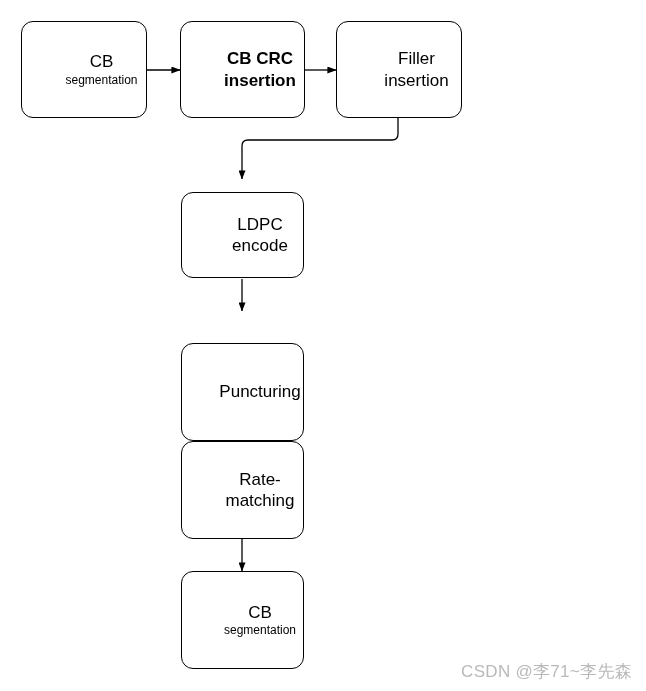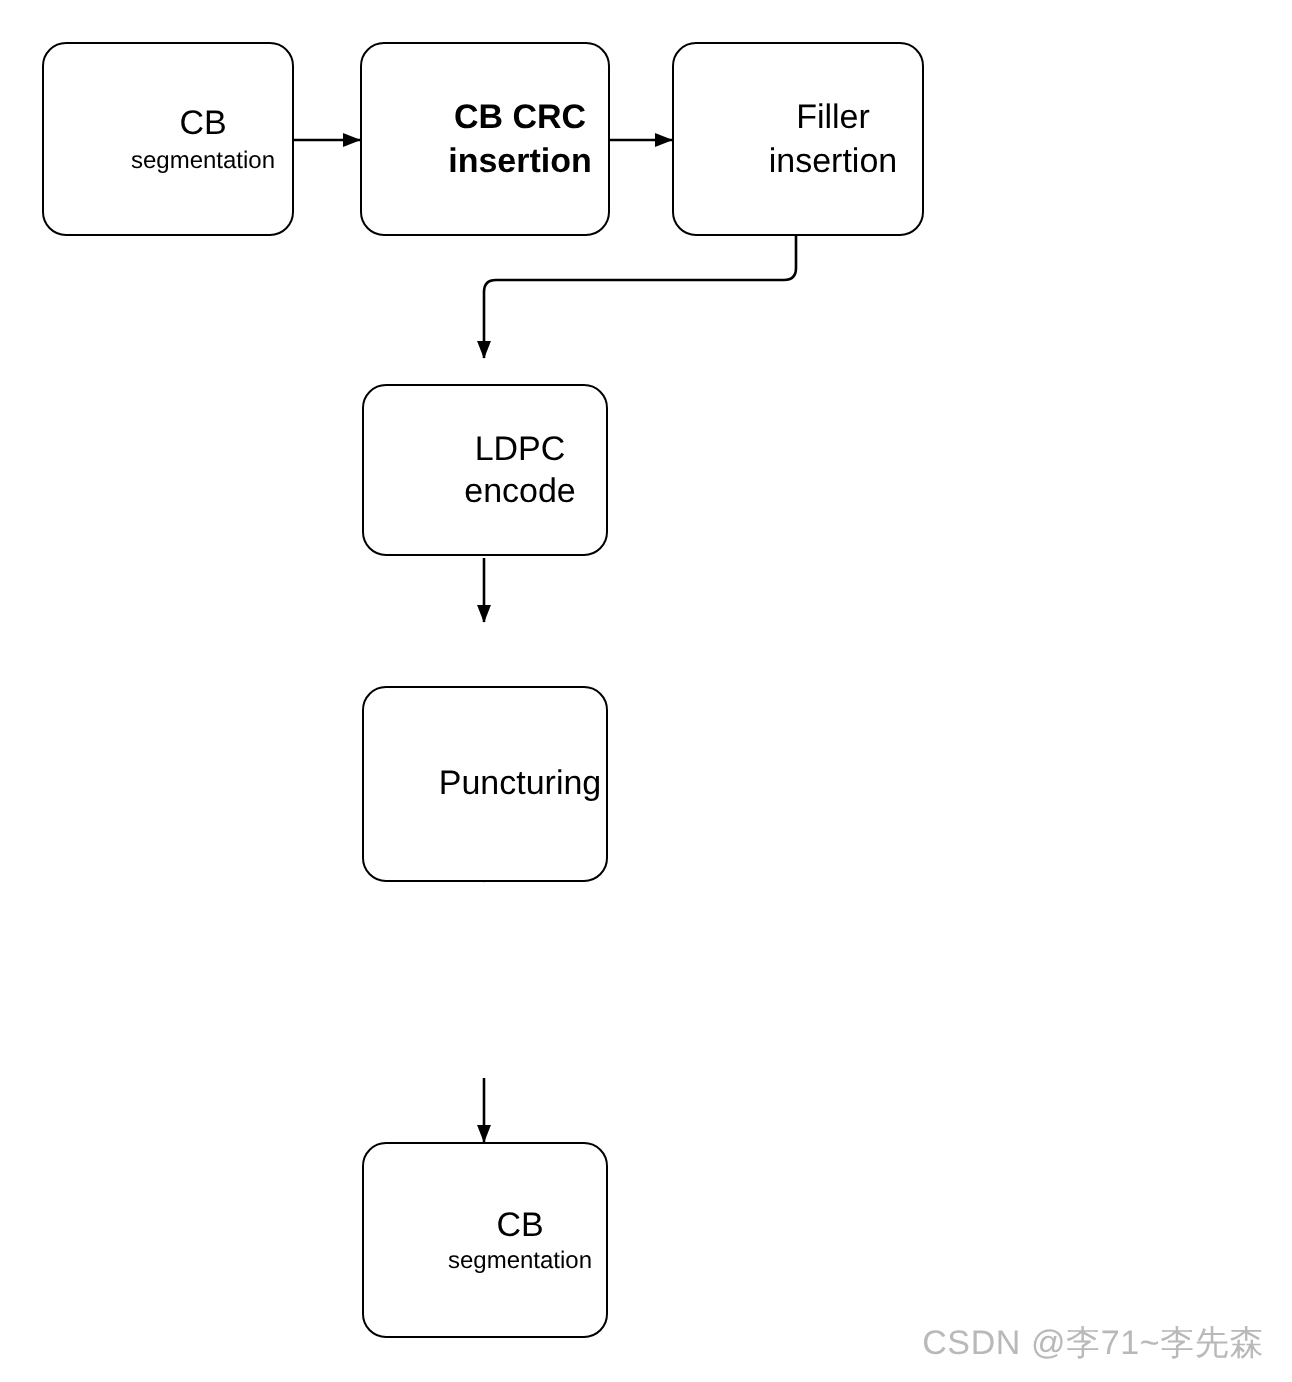--- a/index.html
+++ b/index.html
@@ -120,20 +120,24 @@
   </div>
 
   <div class="node" id="node-ldpc-encode">
     <span class="line-mid">LDPC encode</span>
   </div>
 
   <div class="node" id="node-puncturing">
     <span class="line-mid">Puncturing</span>
   </div>
 
+  <div class="node" id="node-rate-matching">
+    <span class="line-mid">Rate-</span>
+    <span class="line-mid">matching</span>
+  </div>
 
   <div class="node" id="node-cb-concatenation">
     <span class="line-big">CB</span>
     <span class="line-small">segmentation</span>
   </div>
 
   <div id="watermark">CSDN @李71~李先森</div>
 
 </div>
 

